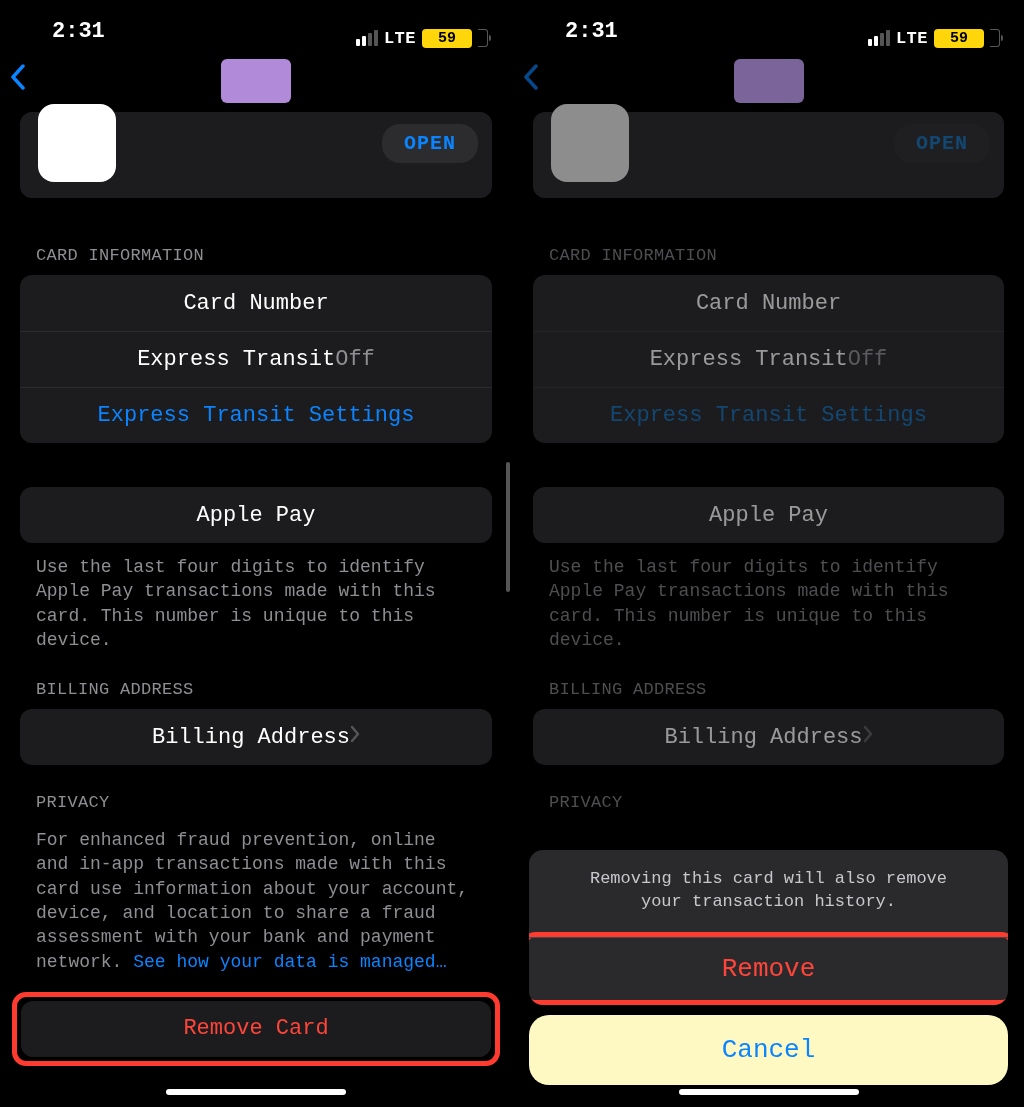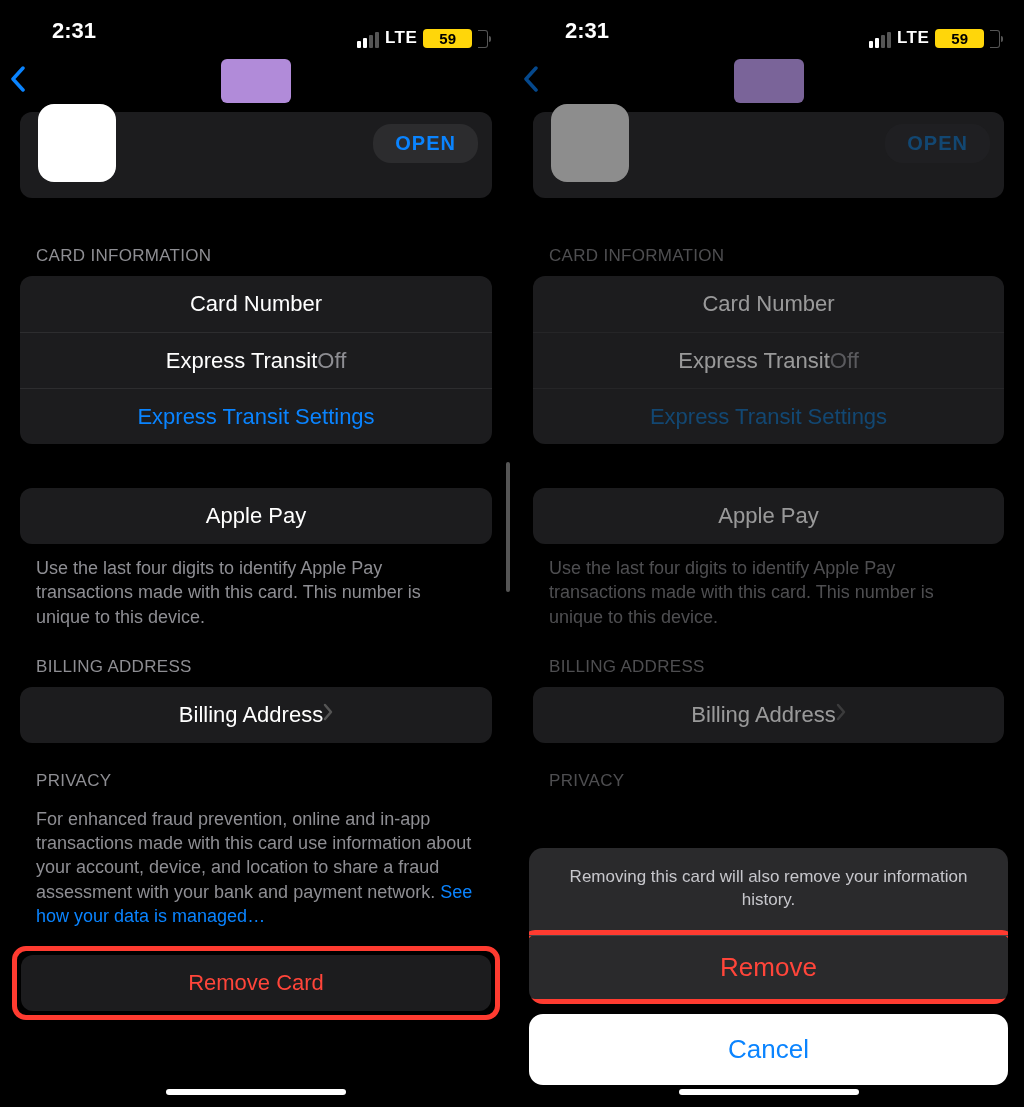--- a/index.html
+++ b/index.html
@@ -10,32 +10,33 @@
       height: 1107px;
       display: flex;
       overflow: hidden;
     }
     .phone {
       width: 512px;
       height: 1107px;
       background: #000;
       position: relative;
       overflow: hidden;
+      font-family: Liberation Mono, monospace;
     }
     .phone + .phone { border-left: 1px solid #000; }
     .status-bar {
       display: flex;
       justify-content: space-between;
       align-items: center;
       padding: 12px 24px 0 24px;
       height: 50px;
       color: #fff;
     }
     .status-time { font-size: 22px; font-weight: 600; margin-left: 28px; }
-    .status-right { display: flex; align-items: flex-end; gap: 6px; margin-top: 14px; }
+    .status-right { display: flex; align-items: center; gap: 6px; margin-top: 14px; }
     .signal { display: inline-flex; align-items: flex-end; gap: 2px; }
     .signal .bar { width: 4px; background: #fff; border-radius: 1px; }
     .signal .bar.dim { background: #555; }
     .signal .b1 { height: 7px; }
     .signal .b2 { height: 10px; }
     .signal .b3 { height: 13px; }
     .signal .b4 { height: 16px; }
     .lte { font-size: 17px; font-weight: 600; letter-spacing: 0.5px; }
     .battery-num {
       background: #ffd60a;
@@ -189,22 +190,22 @@
       padding: 18px 36px;
       line-height: 1.35;
     }
     .sheet-btn {
       text-align: center;
       font-size: 26px;
       padding: 20px 0;
     }
     .sheet-btn.remove { color: #ff453a; border-top: 0.5px solid #47474a; }
     .sheet-btn.cancel {
-      background: #ffffff;
-      border-radius: 14px;
+      background: #fef9c3;
+      border-radius: 20px;
       color: #0a84ff;
       font-weight: 500;
     }
     .sheet-highlight {
       border: 5px solid #ff3b30;
       border-radius: 12px;
       margin: 0 -6px;
     }
     .sheet-highlight .sheet-btn { padding: 16px 0; }
     .scroll-indicator {
@@ -364,21 +365,21 @@
           </span>
         </div>
       </div>
 
       <div class="section-header tight-top">PRIVACY</div>
     </div>
   </div>
 
   <div class="sheet">
     <div class="sheet-group">
-      <div class="sheet-msg">Removing this card will also remove your information history.</div>
+      <div class="sheet-msg">Removing this card will also remove your transaction history.</div>
       <div class="sheet-highlight">
         <div class="sheet-btn remove">Remove</div>
       </div>
     </div>
     <div class="sheet-btn cancel">Cancel</div>
   </div>
 
   <div class="home-indicator"></div>
 </div>
 

